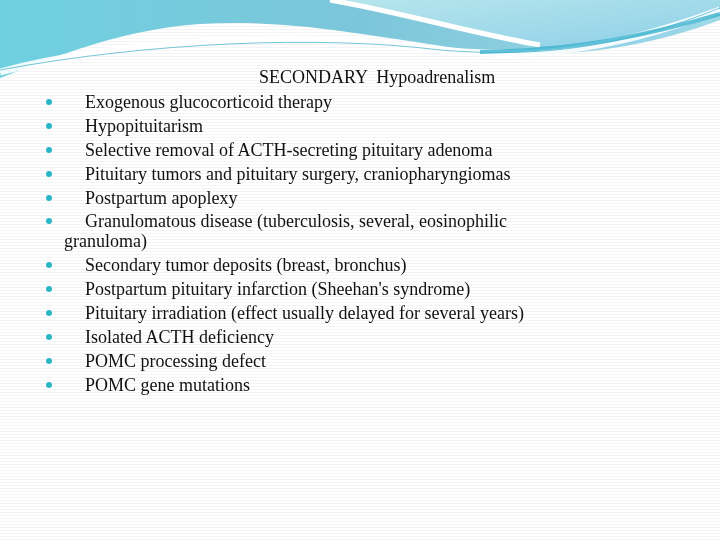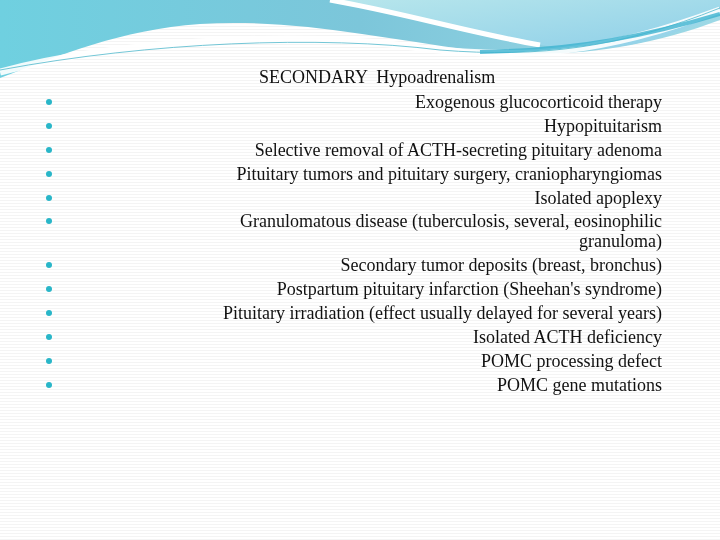--- a/index.html
+++ b/index.html
@@ -15,21 +15,21 @@
     position: absolute; left: 0; top: 66px; width: 720px;
     text-align: left; font-size: 18px; line-height: 22px;
     padding-left: 259px; box-sizing: border-box; white-space: pre;
   }
   .bullet-list {
     position: absolute; left: 0; top: 90px; width: 720px;
     list-style: none; margin: 0; padding: 0;
   }
   .bullet-item {
     position: relative; font-size: 18px; line-height: 24px;
-    padding-left: 85px; padding-right: 58px; text-align: right;
+    padding-left: 85px; padding-right: 58px;
   }
   .bullet-item.wrap { line-height: 19.5px; padding-top: 2px; padding-bottom: 2px; }
   .bullet-dot {
     position: absolute; left: 46px; top: 9px; width: 6px; height: 6px;
     border-radius: 50%; background: #29b6c8;
   }
   .bullet-item.wrap .bullet-dot { top: 8px; }
   .bullet-text { display: inline; }
   .wrap-text { display: block; text-indent: 0; }
   .wrap-text .second { display: block; margin-left: -21px; }
@@ -57,21 +57,21 @@
   <path d="M480,52 C580,50 650,35 720,14" stroke="#3db3d0" stroke-width="4" fill="none" opacity="0.8"></path>
 </svg>
 
 <div class="title">SECONDARY  Hypoadrenalism</div>
 
 <ul class="bullet-list">
   <li class="bullet-item"><span class="bullet-dot"></span><span class="bullet-text">Exogenous glucocorticoid therapy</span></li>
   <li class="bullet-item"><span class="bullet-dot"></span><span class="bullet-text">Hypopituitarism</span></li>
   <li class="bullet-item"><span class="bullet-dot"></span><span class="bullet-text">Selective removal of ACTH-secreting pituitary adenoma</span></li>
   <li class="bullet-item"><span class="bullet-dot"></span><span class="bullet-text">Pituitary tumors and pituitary surgery, craniopharyngiomas</span></li>
-  <li class="bullet-item"><span class="bullet-dot"></span><span class="bullet-text">Isolated apoplexy</span></li>
+  <li class="bullet-item"><span class="bullet-dot"></span><span class="bullet-text">Postpartum apoplexy</span></li>
   <li class="bullet-item wrap">
       <span class="bullet-dot"></span>
       <span class="wrap-text"><span>Granulomatous disease (tuberculosis, several, eosinophilic</span><span class="second">granuloma)</span></span>
     </li>
   <li class="bullet-item"><span class="bullet-dot"></span><span class="bullet-text">Secondary tumor deposits (breast, bronchus)</span></li>
   <li class="bullet-item"><span class="bullet-dot"></span><span class="bullet-text">Postpartum pituitary infarction (Sheehan's syndrome)</span></li>
   <li class="bullet-item"><span class="bullet-dot"></span><span class="bullet-text">Pituitary irradiation (effect usually delayed for several years)</span></li>
   <li class="bullet-item"><span class="bullet-dot"></span><span class="bullet-text">Isolated ACTH deficiency</span></li>
   <li class="bullet-item"><span class="bullet-dot"></span><span class="bullet-text">POMC processing defect</span></li>
   <li class="bullet-item"><span class="bullet-dot"></span><span class="bullet-text">POMC gene mutations</span></li>

